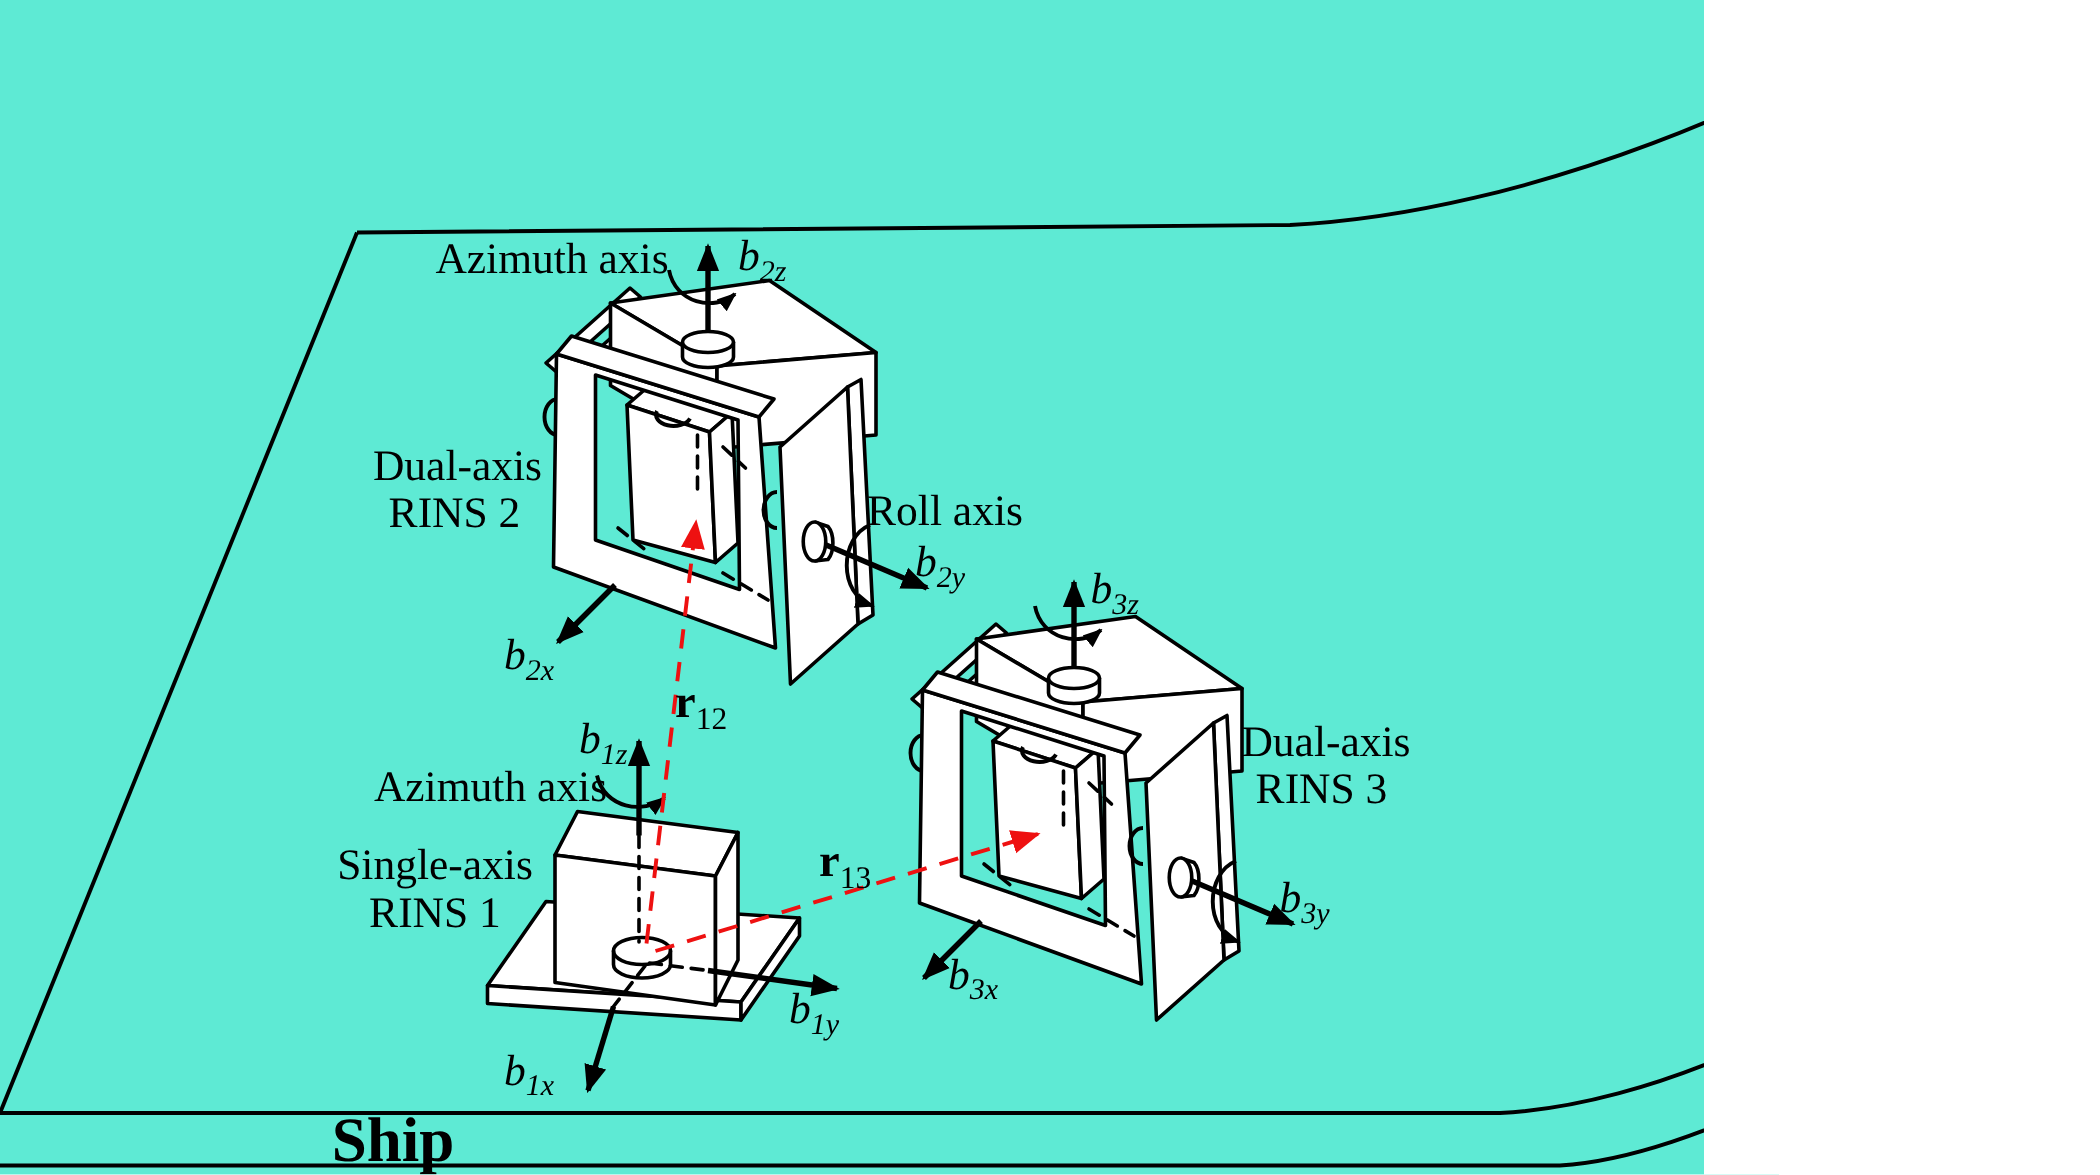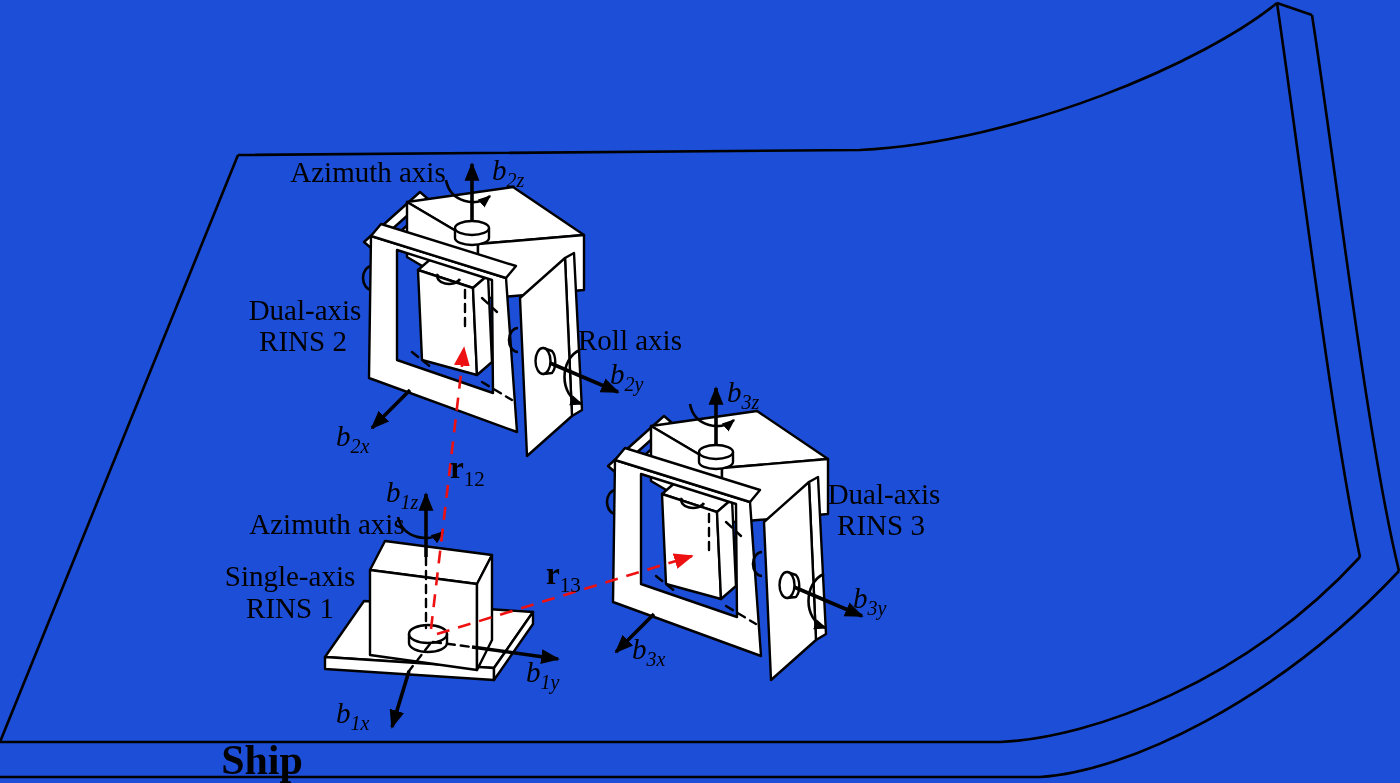--- a/index.html
+++ b/index.html
@@ -1,16 +1,16 @@
 <!DOCTYPE html>
 <html><head>
 <meta charset="utf-8">
 <style>
   html,body{margin:0;padding:0;background:#ffffff;}
-  .stage{position:relative;width:1400px;height:783px;background:#1d4ed8;overflow:hidden;}
+  .stage{position:relative;width:1136px;height:783px;background:#5eead4;overflow:hidden;}
   svg{position:absolute;inset:0;}
   
   .w   {fill:#ffffff;stroke:#000000;stroke-width:2.4;stroke-linejoin:round;}
   .ring{fill:#ffffff;stroke:#000000;stroke-width:2.4;stroke-linejoin:round;fill-rule:evenodd;}
   .ln  {fill:none;stroke:#000000;stroke-width:2.4;stroke-linecap:round;}
   .thin{fill:none;stroke:#000000;stroke-width:2.6;}
   .dash{stroke-dasharray:8 6;}
   .ax  {fill:none;stroke:#000000;stroke-width:3.6;}
   .arc {fill:none;stroke:#000000;stroke-width:2.6;}
   .red {fill:none;stroke:#ee1111;stroke-width:2.6;stroke-dasharray:13 9;}

